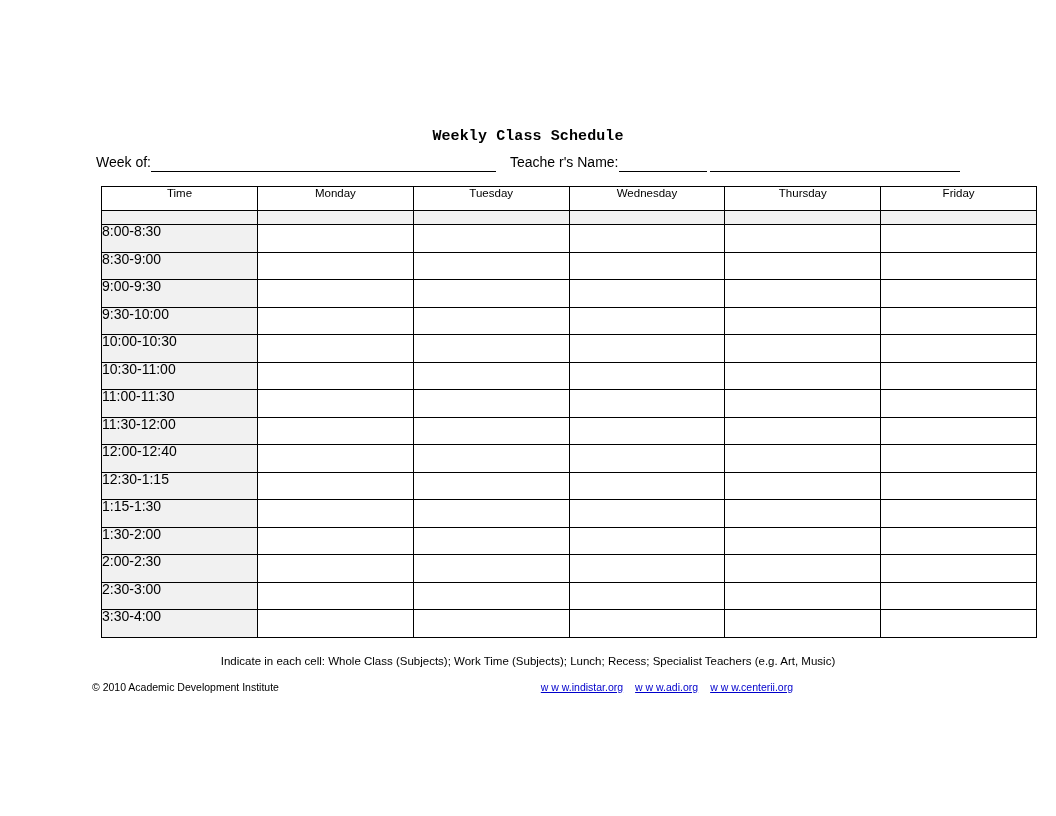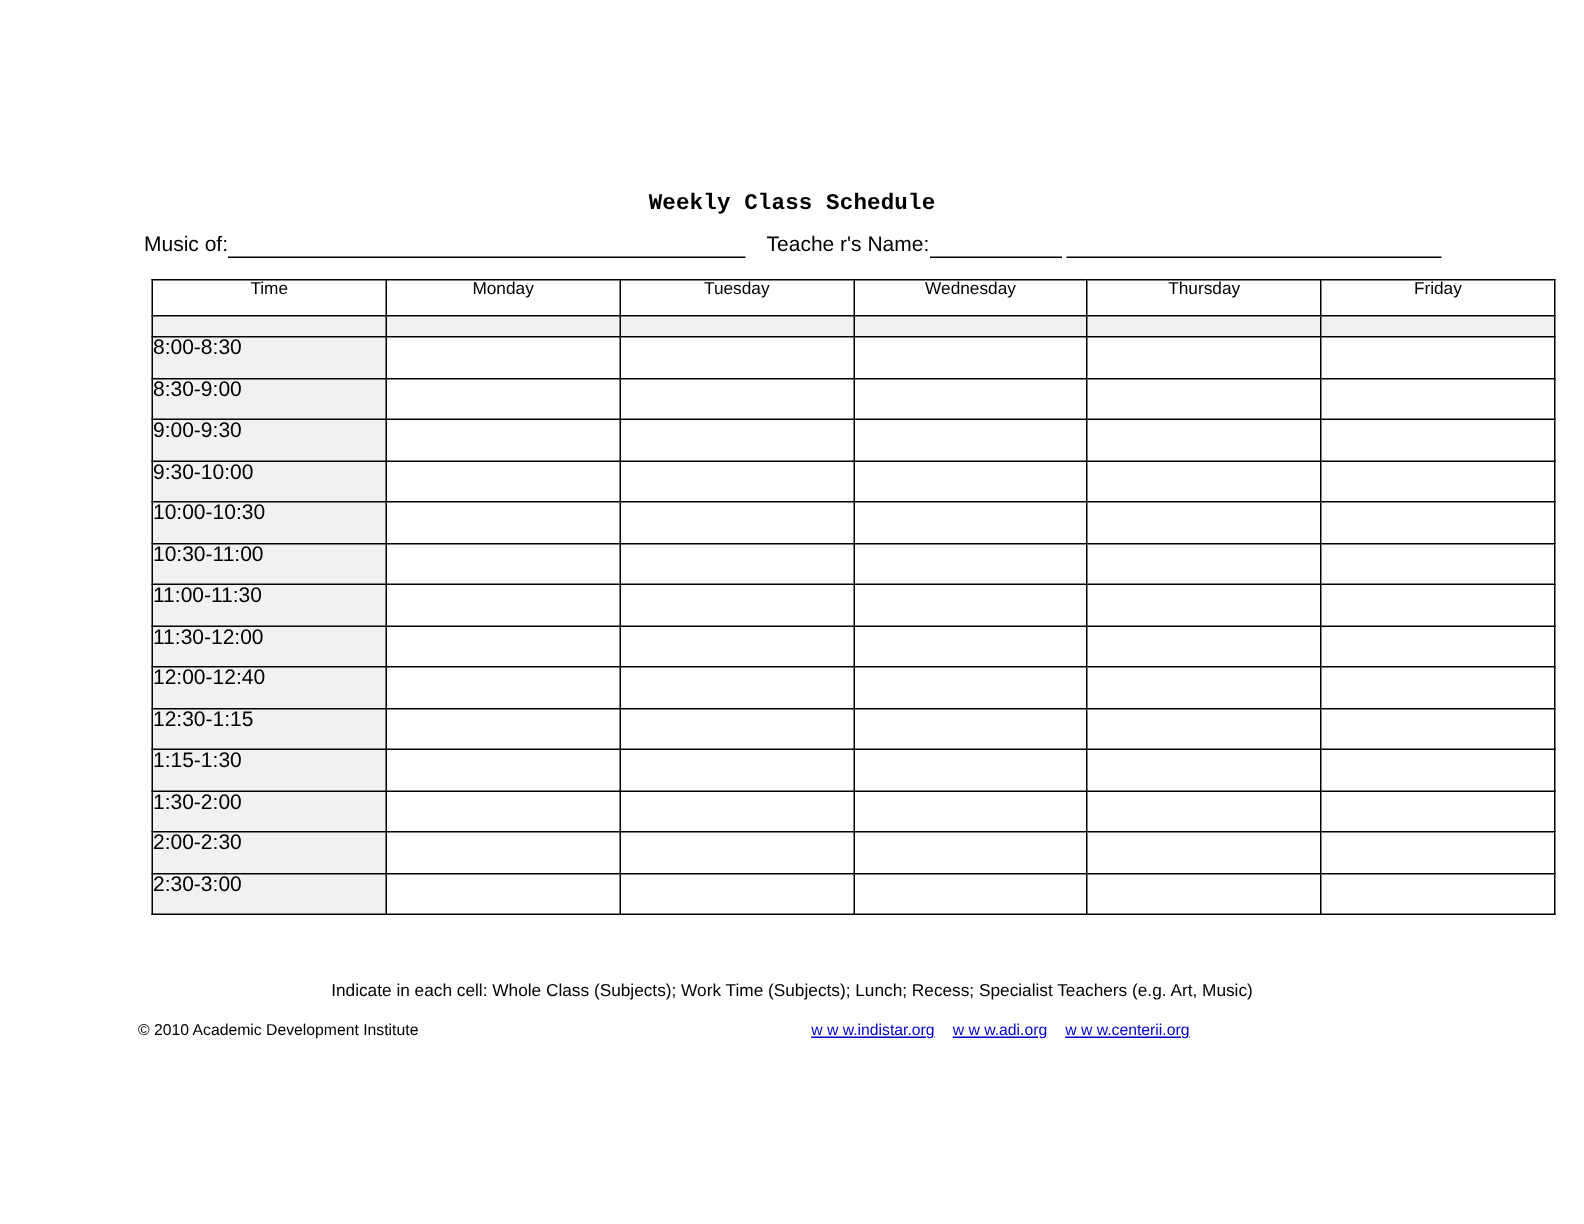--- a/index.html
+++ b/index.html
@@ -169,21 +169,21 @@
   .links a:first-child { margin-left: 0; }
 </style>
 </head>
 <body>
 
 <div class="page">
 
   <div class="doc-title"><span>Weekly Class Schedule</span></div>
 
   <div class="fillin-row">
-    <span class="fill-label">Music of:</span><span class="fill-rule rule-week"></span><span class="gap-mid"></span><span class="fill-label">Teache  r's Name:</span><span class="fill-rule rule-teacher-a"></span><span class="rule-teacher-gap"></span><span class="fill-rule rule-teacher-b"></span>
+    <span class="fill-label">Week of:</span><span class="fill-rule rule-week"></span><span class="gap-mid"></span><span class="fill-label">Teache  r's Name:</span><span class="fill-rule rule-teacher-a"></span><span class="rule-teacher-gap"></span><span class="fill-rule rule-teacher-b"></span>
   </div>
 
   <div class="sched-wrap">
     <table class="sched">
       <colgroup>
         <col class="c-time">
         <col class="c-day">
         <col class="c-day">
         <col class="c-day">
         <col class="c-day">
@@ -313,20 +313,28 @@
             <td class="day-cell"></td>
           </tr>
           <tr class="slot-row">
             <td class="time-cell">2:30-3:00</td>
             <td class="day-cell"></td>
             <td class="day-cell"></td>
             <td class="day-cell"></td>
             <td class="day-cell"></td>
             <td class="day-cell"></td>
           </tr>
+          <tr class="slot-row">
+            <td class="time-cell">3:30-4:00</td>
+            <td class="day-cell"></td>
+            <td class="day-cell"></td>
+            <td class="day-cell"></td>
+            <td class="day-cell"></td>
+            <td class="day-cell"></td>
+          </tr>
         </tbody>
     </table>
   </div>
 
   <div class="instruction">Indicate in each cell: Whole Class (Subjects); Work Time (Subjects); Lunch; Recess; Specialist Teachers (e.g. Art, Music)</div>
 
   <div class="bottom-bar">
     <div class="copyright">© 2010 Academic Development Institute</div>
     <div class="links" id="footer-links"><a href="#">w w w.indistar.org</a><a href="#">w w w.adi.org</a><a href="#">w w w.centerii.org</a></div>
   </div>

